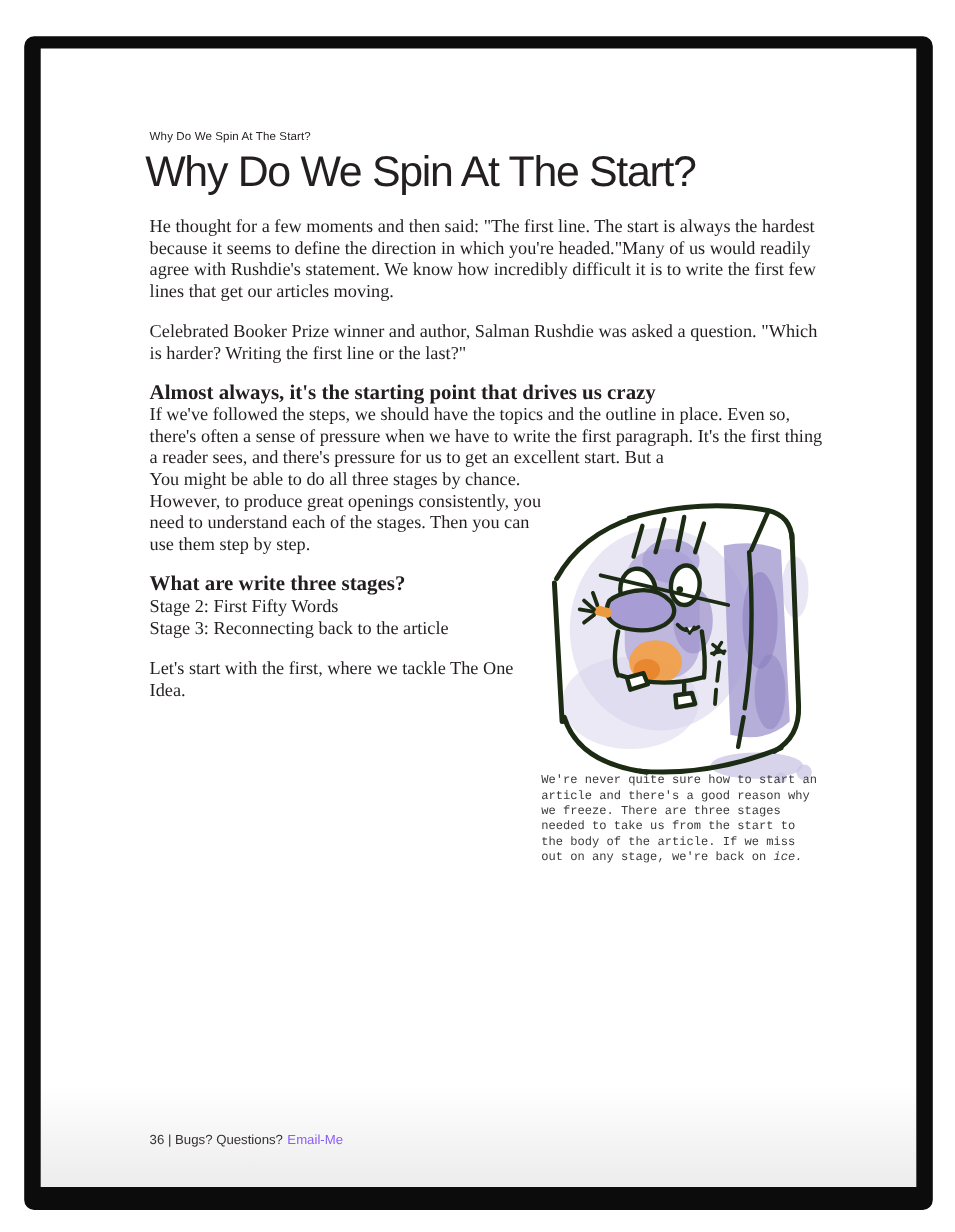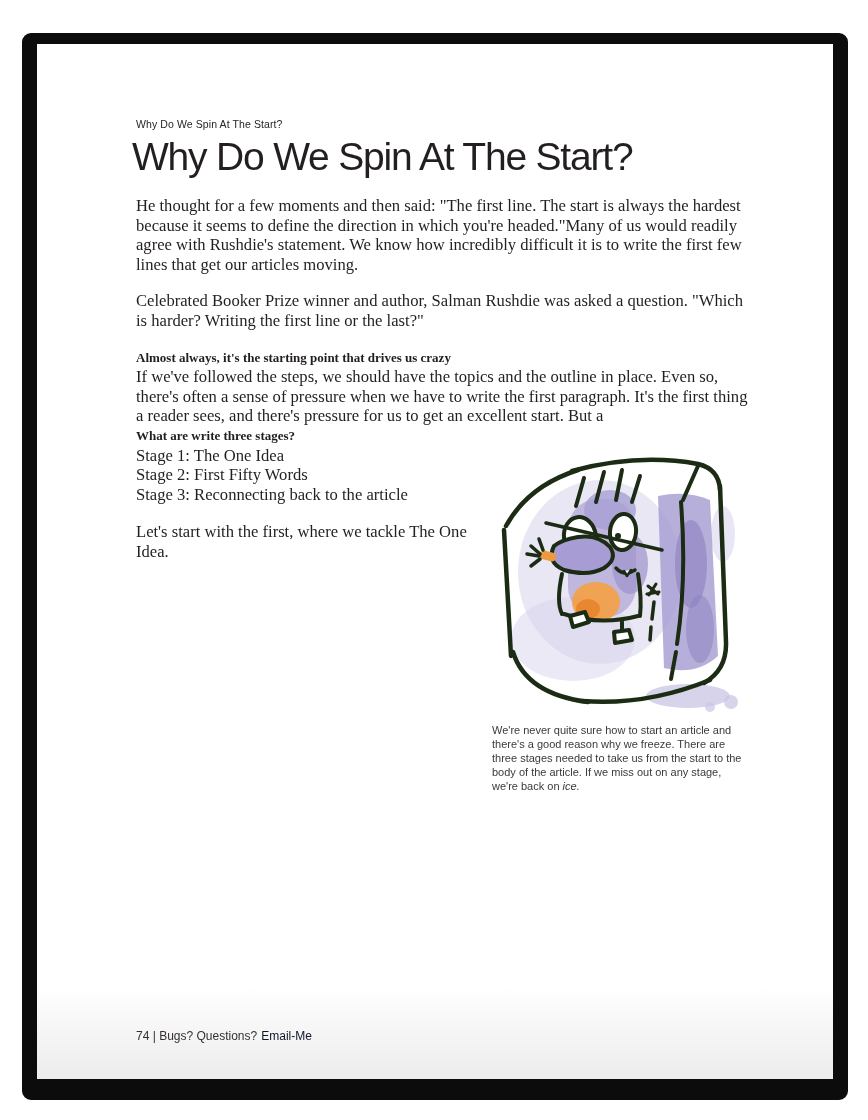--- a/index.html
+++ b/index.html
@@ -23,38 +23,38 @@
     line-height:46px; white-space:nowrap;
   }
   .body-col {
     position:absolute; left:136px; top:196px; width:612px;
     font-family:"Liberation Serif", serif;
     font-size:16.6px; line-height:19.6px; color:#231e1f;
   }
   .body-col p { margin:0 0 17px 0; }
   .body-col p.joined { margin:0; }
   h2.sub {
-    margin:0; font-family:inherit; font-size:13px; line-height:19.6px;
+    margin:0; font-family:inherit; font-size:19px; line-height:19.6px;
     font-weight:700; color:#221d1e;
   }
   .narrow { width:356px; }
   .stage-line { line-height:19.6px; }
   .closing { margin-top:18px !important; }
   .figure-art { position:absolute; left:488px; top:444px; width:272px; height:268px; }
   .figure-art svg { display:block; width:272px; height:268px; }
   .figure-caption {
-    position:absolute; left:492px; top:724px; width:254px;
-    font-size:11px; line-height:13.9px; color:#3a3a3a;
+    position:absolute; left:492px; top:704px; width:254px;
+    font-size:11px; line-height:13.9px; color:#3a3a3a;font-family:Liberation Mono, monospace;
   }
   .figure-caption i { font-style:italic; }
   .footer {
     position:absolute; left:136px; top:1029px;
     font-size:12px; color:#35302f;
   }
-  .footer a { color:#0f172a; text-decoration:none; margin-left:4px; cursor:pointer; }
+  .footer a { color:#8b5cf6; text-decoration:none; margin-left:4px; cursor:pointer; }
 </style>
 </head>
 <body>
 
 <div class="canvas">
 
   <div class="frame"></div>
 
   <div class="running-header">Why Do We Spin At The Start?</div>
 
@@ -62,23 +62,23 @@
 
   <div class="body-col">
     <p>He thought for a few moments and then said: "The first line. The start is always the hardest because it seems to define the direction in which you're headed."Many of us would readily agree with Rushdie's statement. We know how incredibly difficult it is to write the first few lines that get our articles moving.</p>
     <p>Celebrated Booker Prize winner and author, Salman Rushdie was asked a question. "Which is harder? Writing the first line or the last?"</p>
 
     <h2 class="sub">Almost always, it's the starting point that drives us crazy</h2>
     <p class="joined">If we've followed the steps, we should have the topics and the outline in place. Even so, there's often a sense of pressure when we have to write the first paragraph. It's the first thing a reader sees, and there's pressure for us to get an excellent start. But a</p>
 
     <div class="narrow">
 
+      <p>You might be able to do all three stages by chance. However, to produce great openings consistently, you need to understand each of the stages. Then you can use them step by step.</p>
 
       <h2 class="sub">What are write three stages?</h2>
-      <div class="stage-line">Stage 1: The One Idea</div>
       <div class="stage-line">Stage 2: First Fifty Words</div>
       <div class="stage-line">Stage 3: Reconnecting back to the article</div>
 
       <p class="closing">Let's start with the first, where we tackle The One Idea.</p>
     </div>
   </div>
 
   <div class="figure-art">
     <svg viewBox="0 0 272 268" xmlns="http://www.w3.org/2000/svg">
 
@@ -154,16 +154,16 @@
         </g>
       </g>
     </svg>
   </div>
 
   <div class="figure-caption">
     <span>We're never quite sure how to start an article and there's a good reason why we freeze. There are three stages needed to take us from the start to the body of the article. If we miss out on any stage, we're back on </span><i>ice.</i>
   </div>
 
   <div class="footer">
-    <span>74 | Bugs? Questions?</span><a>Email-Me</a>
+    <span>36 | Bugs? Questions?</span><a>Email-Me</a>
   </div>
 
 </div>
 
 </body></html>

